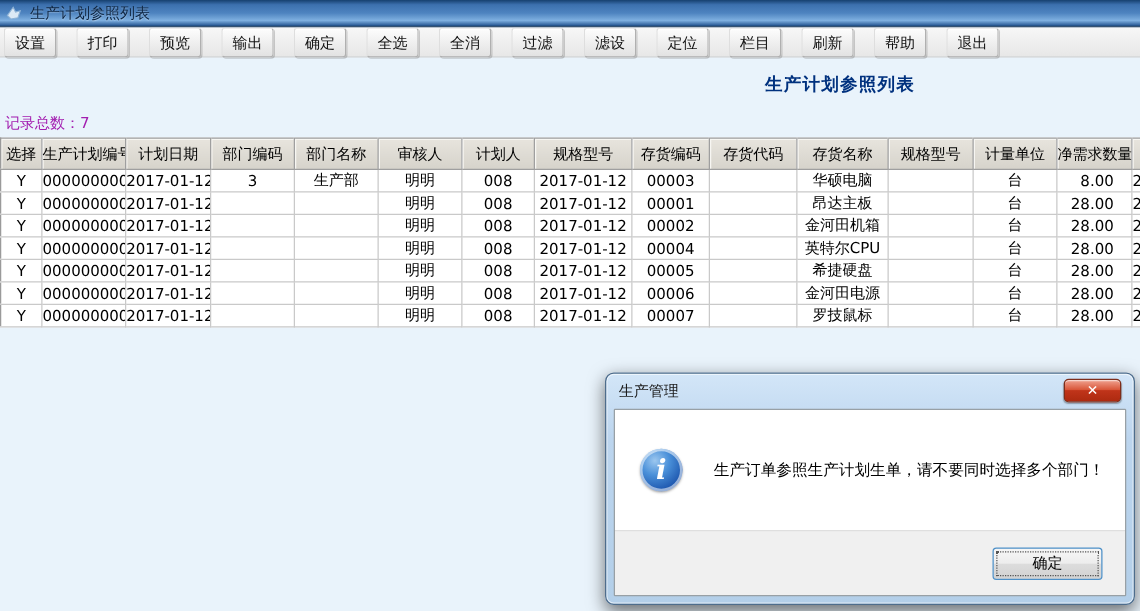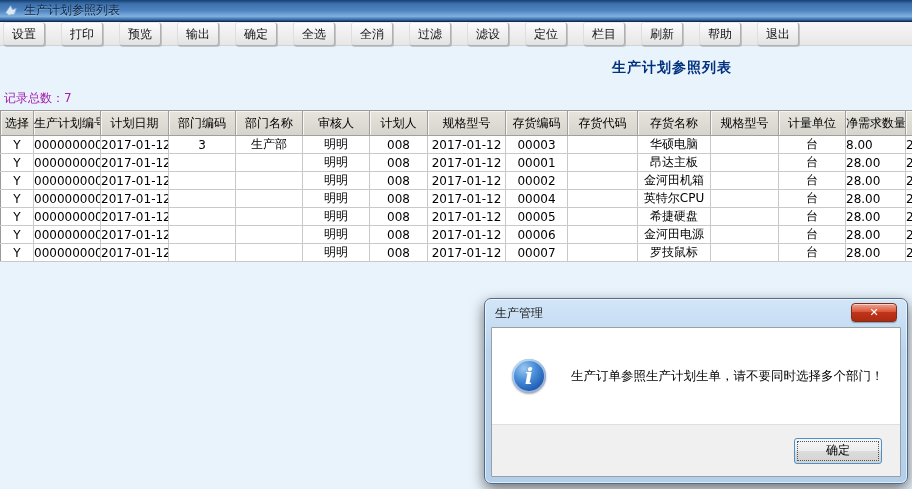--- a/index.html
+++ b/index.html
@@ -58,21 +58,21 @@
     background:linear-gradient(180deg,#e7e4dd,#d6d3cb);
     border-right:1px solid #9f9f9f; border-bottom:1px solid #9f9f9f;
     box-shadow:inset 1px 1px 0 #f7f6f2;
     overflow:hidden; white-space:nowrap;
   }
   table.grid td {
     height:18px; font-size:12px; text-align:center; background:#fff;
     border-right:1px solid #c9c9c9; border-bottom:1px solid #c9c9c9;
     overflow:hidden; white-space:nowrap; padding:0;
   }
-  table.grid td.num { text-align:left; padding-right:14px; }
+  table.grid td.num { text-align:right; padding-right:14px; }
   table.grid tr.subtotal td { background:#e6e6e6; }
   table.grid tr.subtotal td:first-child { text-align:left; padding-left:3px; }
 
   
   .dialog {
     position:absolute; left:484px; top:298px; width:424px; height:186px;
     border:1px solid #4e6d8c; border-radius:7px;
     background:linear-gradient(180deg,#d3e6f8 0%,#bcd5ee 28%,#b3cfe9 100%);
     box-shadow:0 5px 14px rgba(0,0,0,.55), inset 0 0 0 1px rgba(255,255,255,.6);
   }

